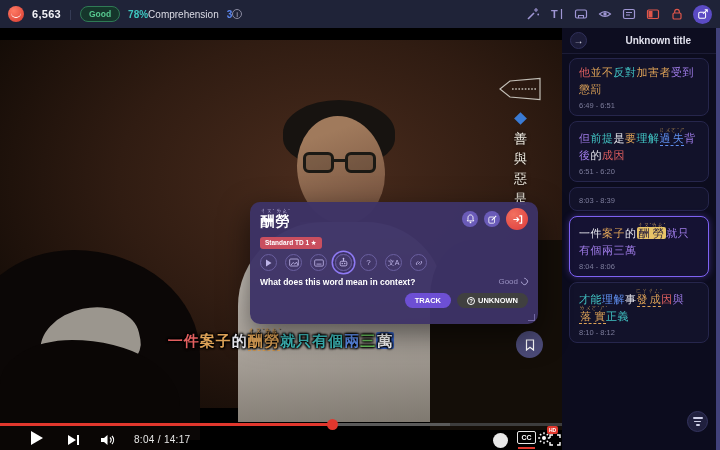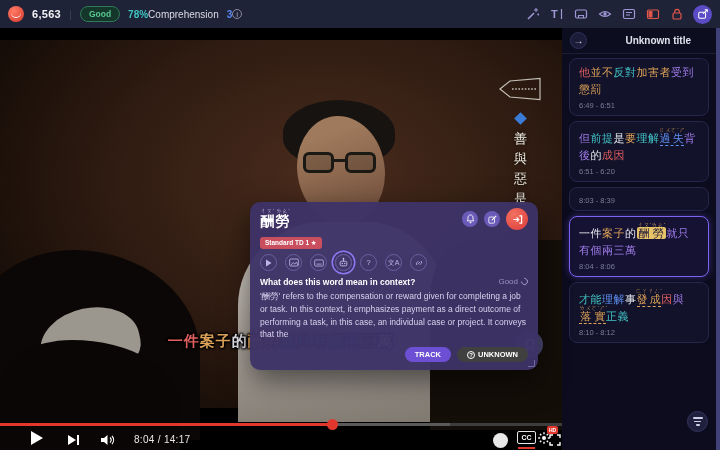--- a/index.html
+++ b/index.html
@@ -395,21 +395,20 @@
       </span>
     </div>
 
     <div id="pop-q-row">
       <span id="pop-question">What does this word mean in context?</span>
       <span id="pop-retry">
         <span>Good</span>
           <span class="retry-ico"></span>
       </span>
     </div>
-    <div id="pop-body">'酬勞' refers to the compensation or reward given for completing a job or task. In this context, it emphasizes payment as a direct outcome of performing a task, in this case, an individual case or project. It conveys that the</div>
 
     <div id="pop-actions">
       <span class="pill pill-track">TRACK</span>
       <span class="pill pill-unknown">
         <span class="q-circ">?</span>
         <span>UNKNOWN</span>
       </span>
     </div>
     <span class="resize-h"></span>
   </div>

